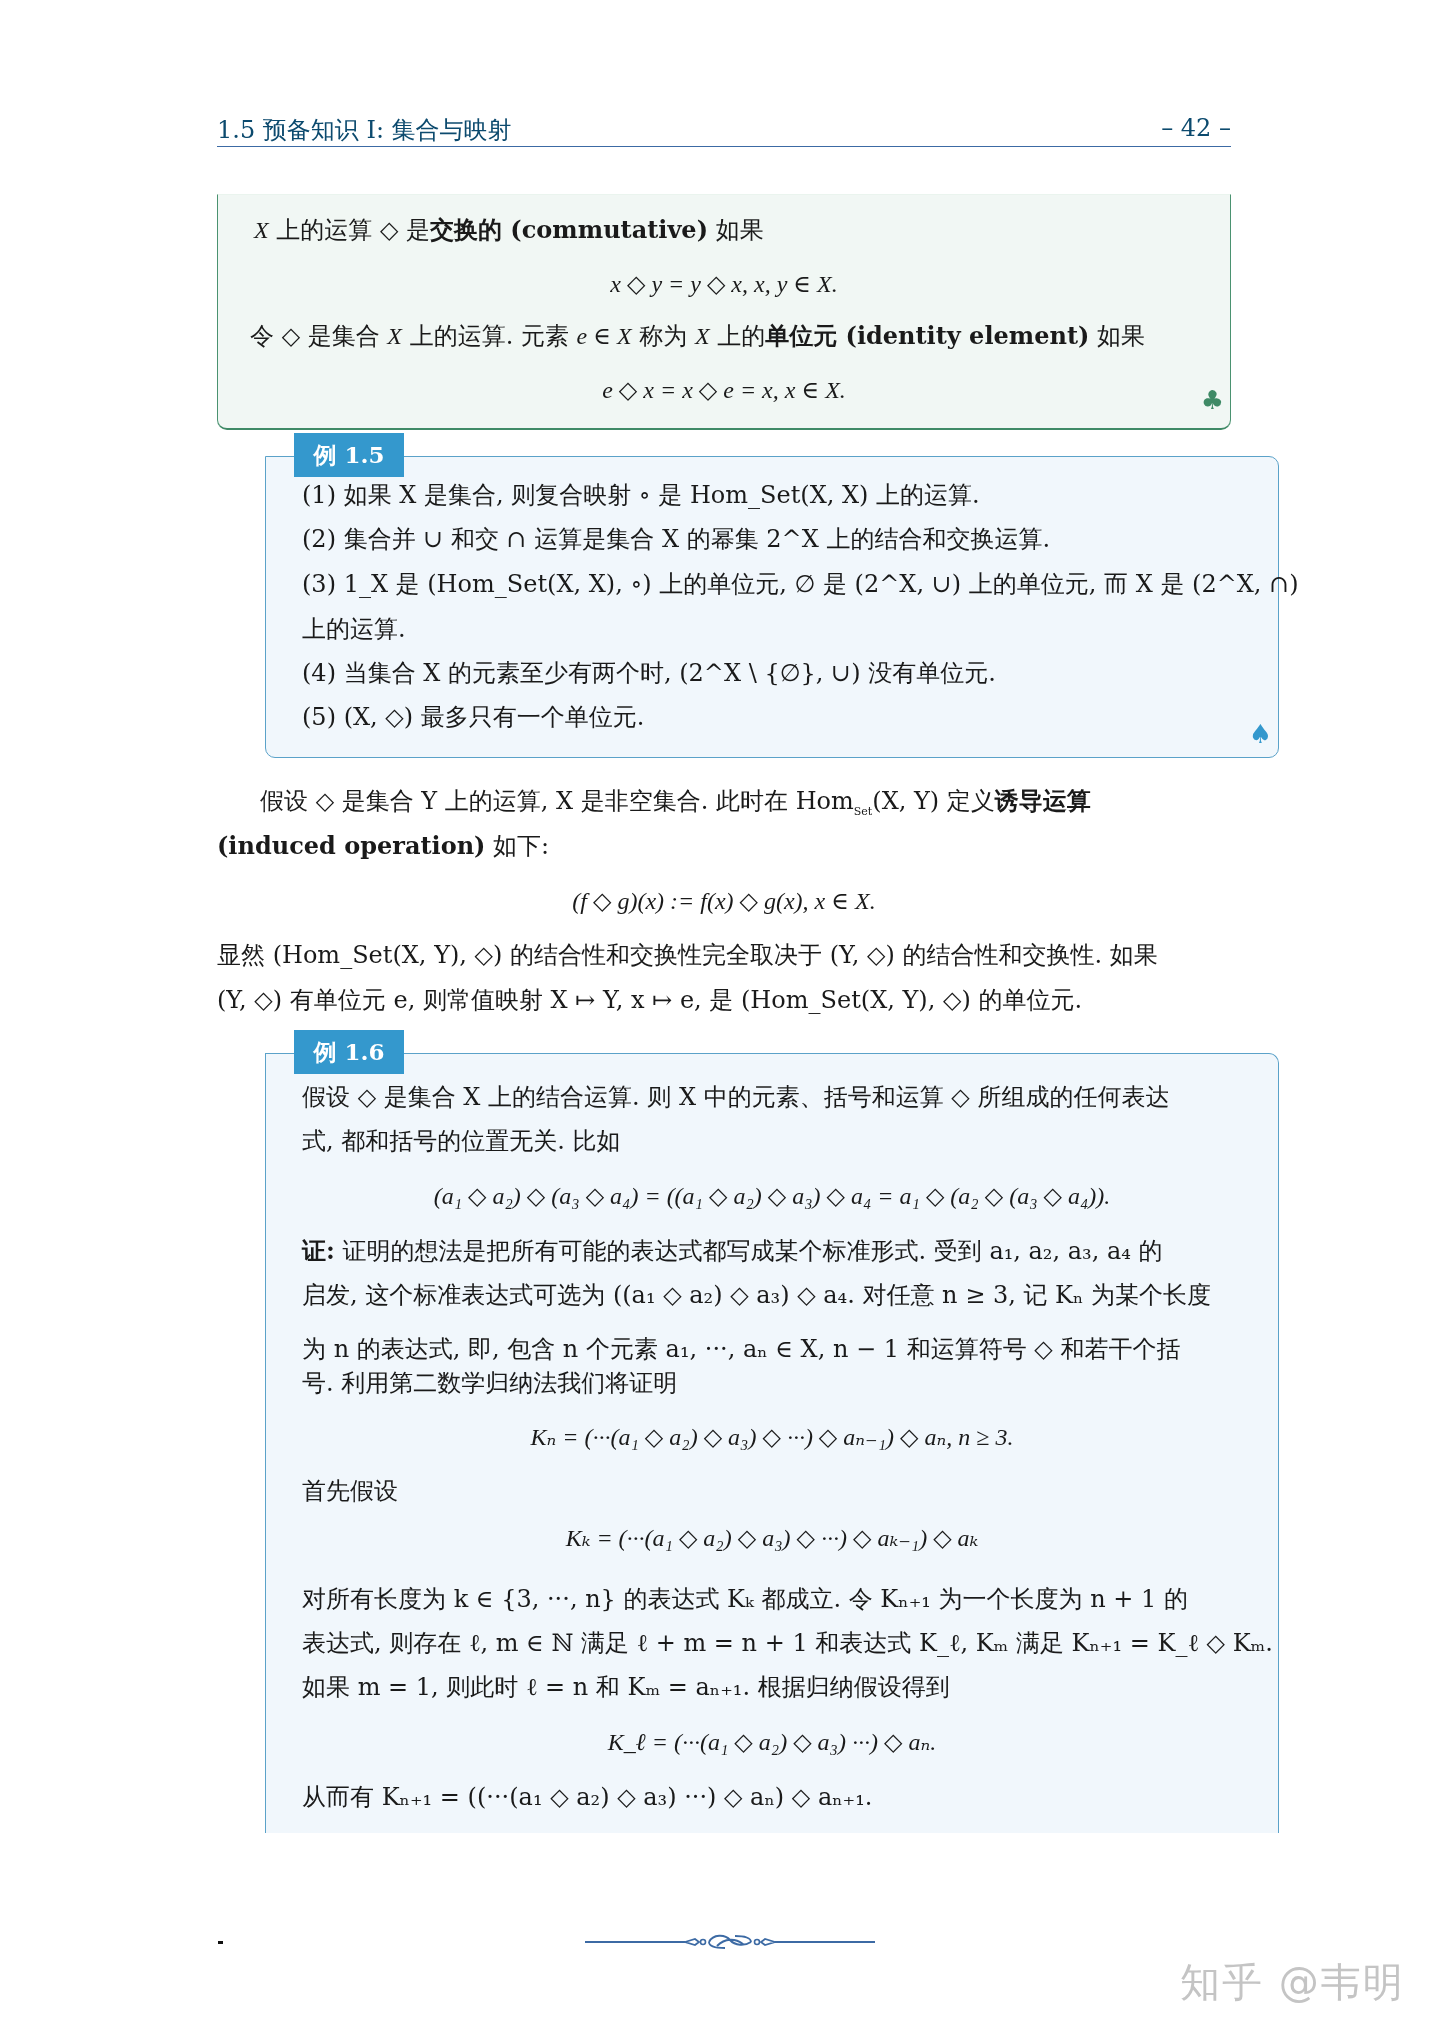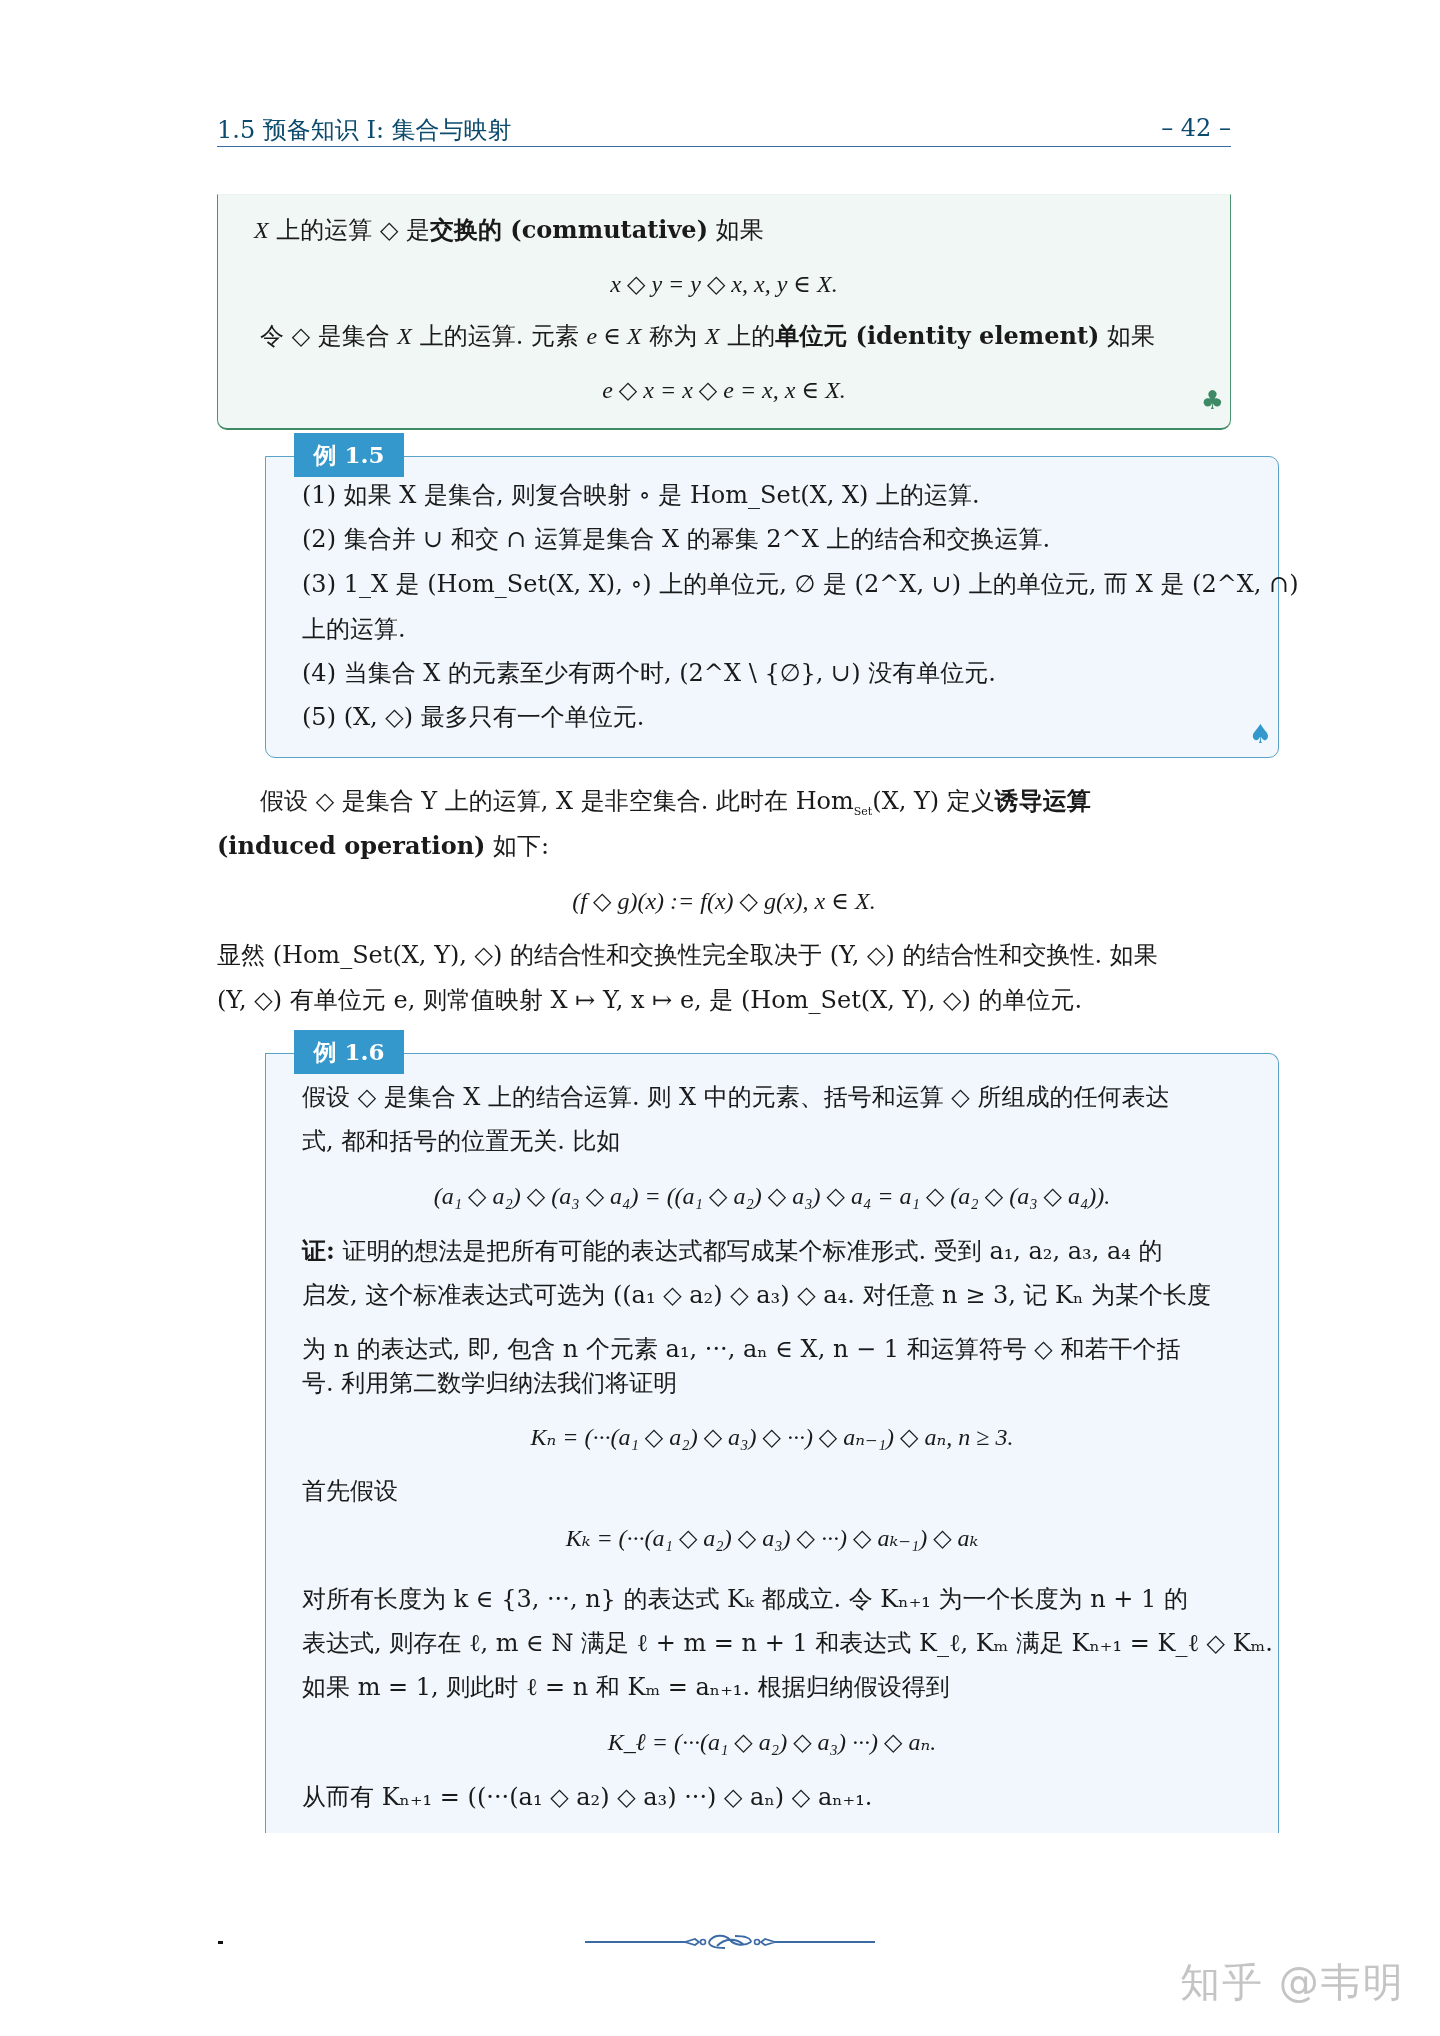--- a/index.html
+++ b/index.html
@@ -38,21 +38,21 @@
 <div class="running-head">
   <span class="title">1.5 预备知识 I: 集合与映射</span>
   <span class="page">– 42 –</span>
 </div>
 
 <div class="box defbox">
   <div class="line" style="left:36px; top:20px;">
     <span class="m">X</span><span> 上的运算 ◇ 是</span><span class="b">交换的 (commutative)</span><span> 如果</span>
   </div>
   <div class="line center m" style="top:74px;">x ◇ y = y ◇ x,   x, y ∈ X.</div>
-  <div class="line" style="left:42px; top:126px;">
+  <div class="line" style="left:32px; top:126px;">
     <span>令 ◇ 是集合 </span><span class="m">X</span><span> 上的运算. 元素 </span><span class="m">e ∈ X</span><span> 称为 </span><span class="m">X</span><span> 上的</span><span class="b">单位元 (identity element)</span><span> 如果</span>
   </div>
   <div class="line center m" style="top:180px;">e ◇ x = x ◇ e = x,   x ∈ X.</div>
   <span class="suit" style="right:6px; top:190px; color:#3f8a66;">♣</span>
 </div>
 
 <div class="box exbox ex15">
   <div class="ex-label">例 1.5</div>
   <div class="line" style="left:36px; top:23px;">(1) 如果 X 是集合, 则复合映射 ∘ 是 Hom_Set(X, X) 上的运算.</div>
   <div class="line" style="left:36px; top:67px;">(2) 集合并 ∪ 和交 ∩ 运算是集合 X 的幂集 2^X 上的结合和交换运算.</div>

